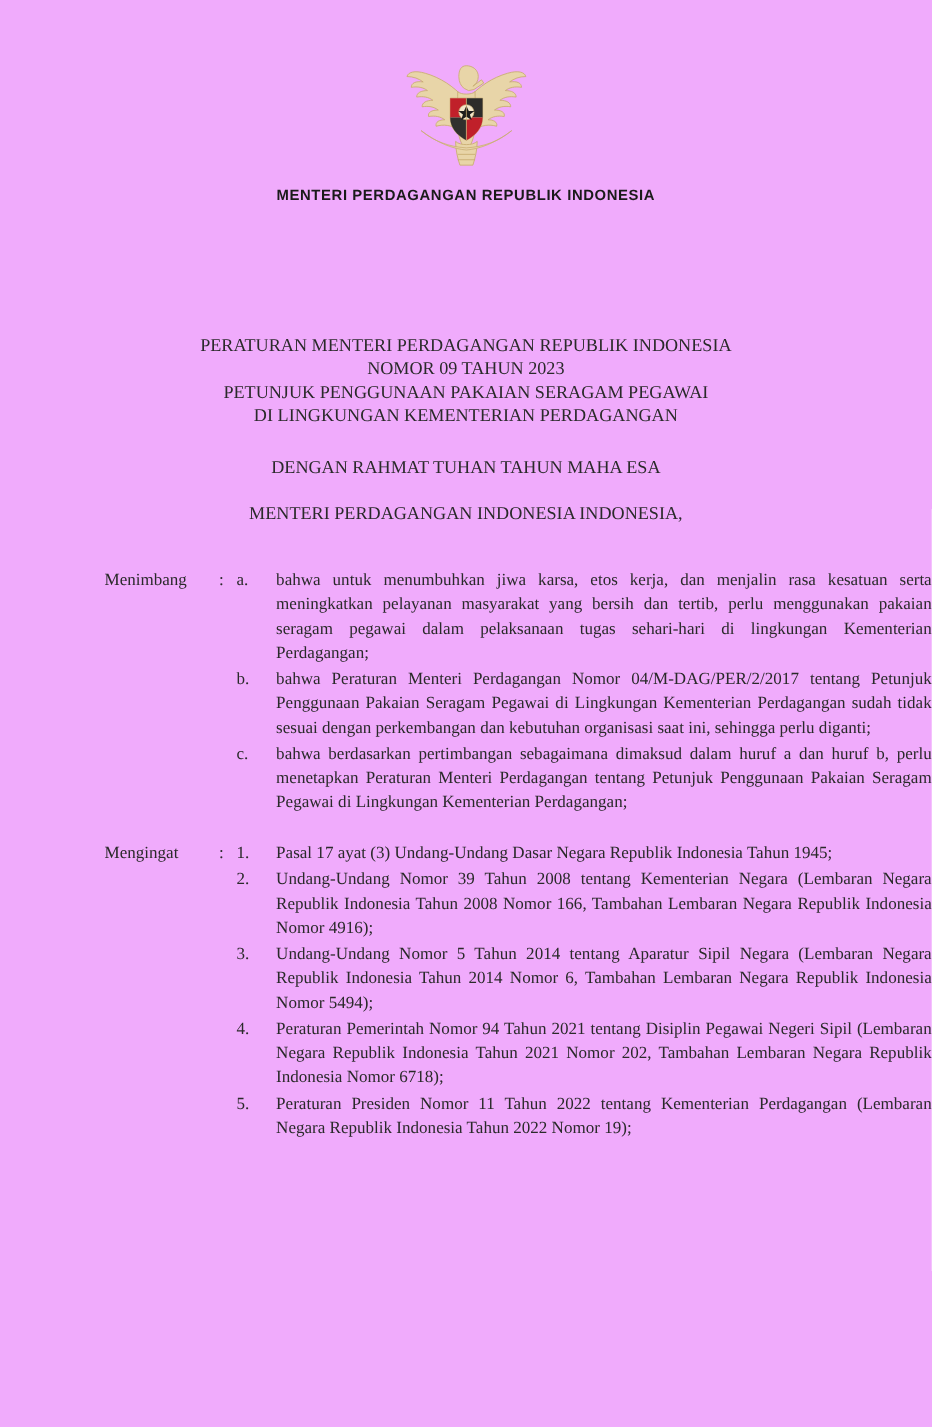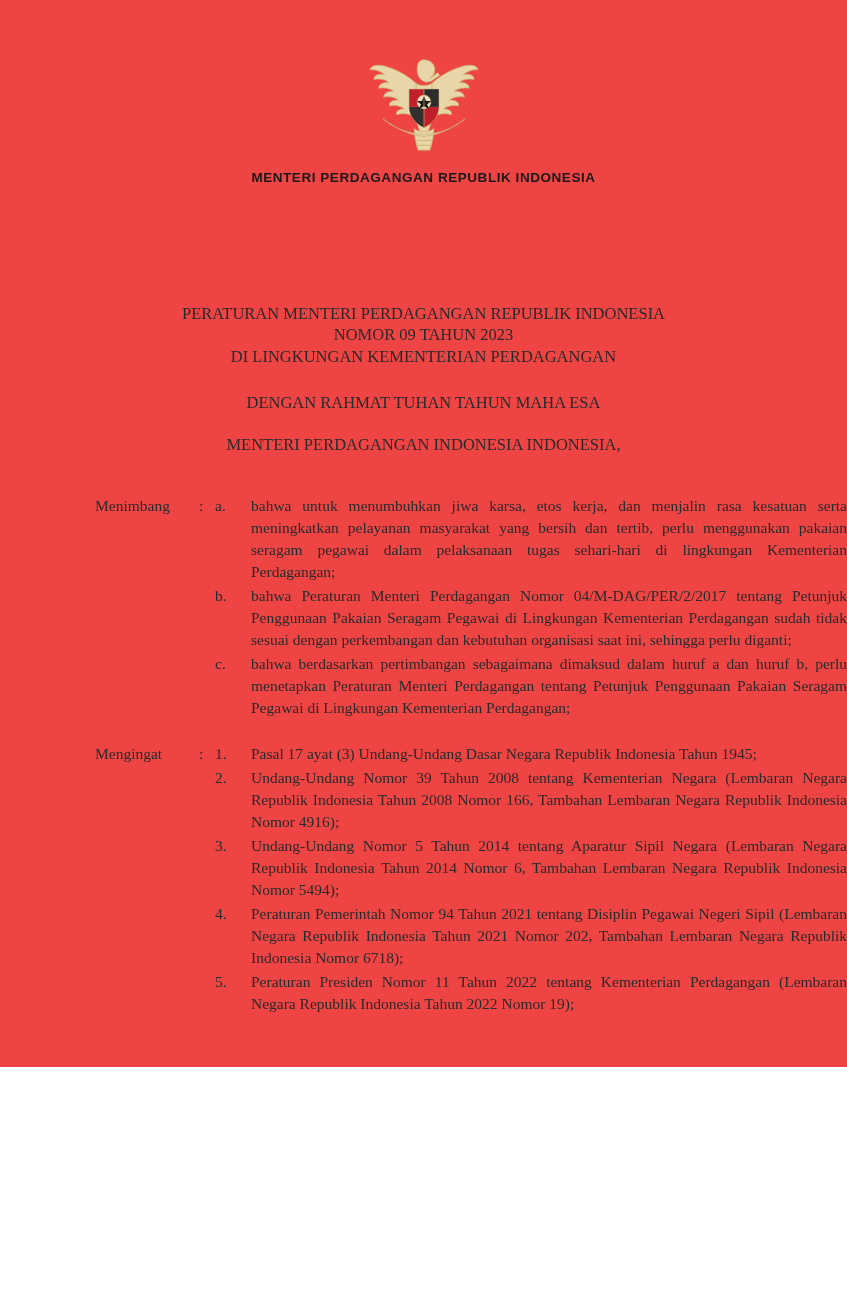--- a/index.html
+++ b/index.html
@@ -11,23 +11,23 @@
     width: 847px;
     height: 1297px;
     font-family: "Liberation Serif", "DejaVu Serif", serif;
     color: #111111;
     position: relative;
     overflow: hidden;
   }
 
   .page {
     width: 847px;
-    height: 1067px;
+    height: 1297px;
     position: relative;
-    background: #ef4444;
+    background: #f0abfc;
     box-sizing: border-box;
   }
 
   
   .emblem-block {
     text-align: center;
     padding-top: 46px;
   }
   .garuda {
     display: block;
@@ -152,20 +152,21 @@
         <path d="M60 44 L60 83" stroke="#c9ad72" stroke-width="0.7"></path>
       </g>
     </svg>
 
     <div class="ministry-heading">MENTERI PERDAGANGAN REPUBLIK INDONESIA</div>
   </div>
 
   <div class="title-block">
     <span class="tline">PERATURAN MENTERI PERDAGANGAN REPUBLIK INDONESIA</span>
     <span class="tline">NOMOR 09 TAHUN 2023</span>
+    <span class="tline">PETUNJUK PENGGUNAAN PAKAIAN SERAGAM PEGAWAI</span>
     <span class="tline">DI LINGKUNGAN KEMENTERIAN PERDAGANGAN</span>
   </div>
 
   <div class="gap-1"></div>
   <div class="subtitle-block">DENGAN RAHMAT TUHAN TAHUN MAHA ESA</div>
   <div class="gap-2"></div>
   <div class="subtitle-block">MENTERI PERDAGANGAN INDONESIA INDONESIA,</div>
 
   <div class="clauses">
 

